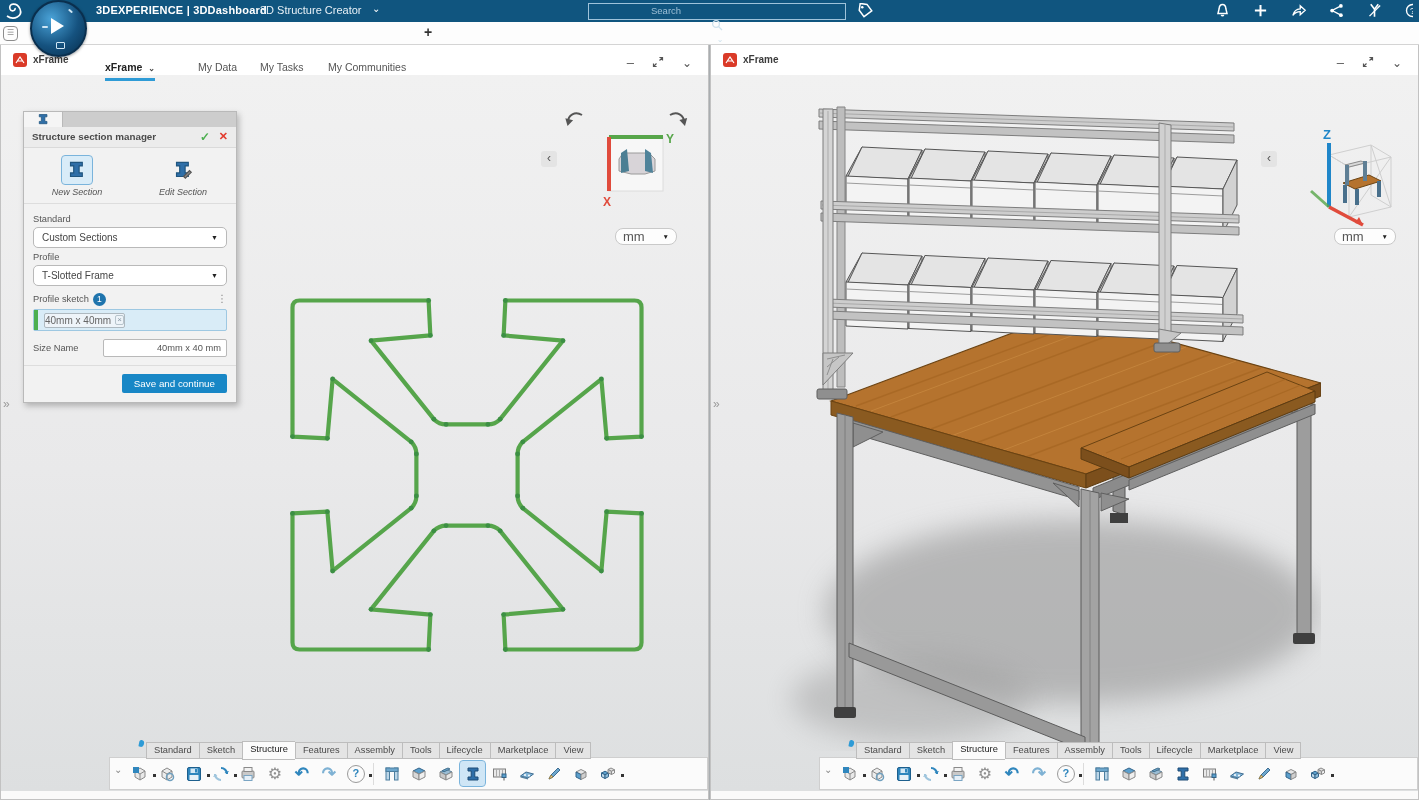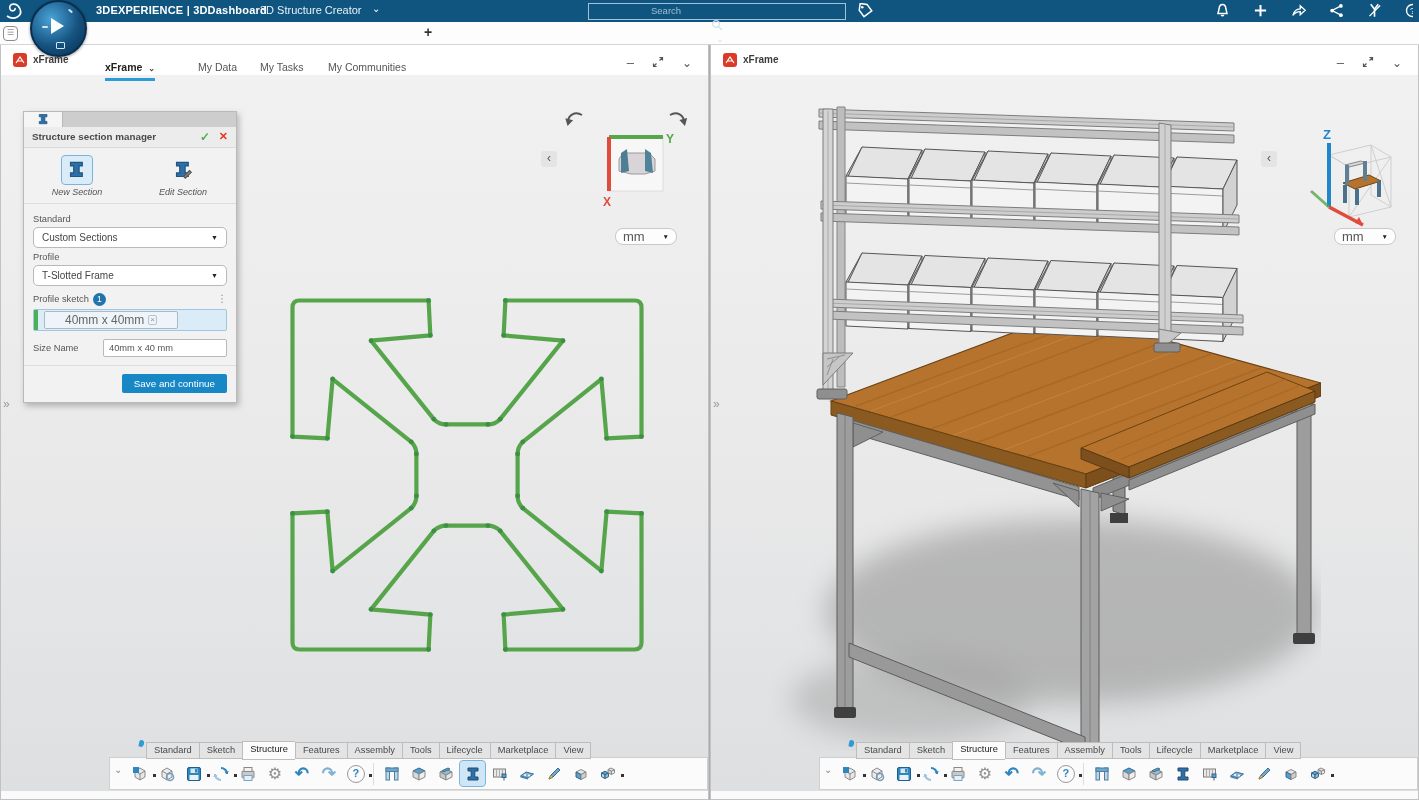--- a/index.html
+++ b/index.html
@@ -97,27 +97,27 @@
   .fsel{height:19px;background:#fff;border:1px solid #b9b9b9;border-radius:5px;display:flex;align-items:center;
         padding:0 8px;justify-content:space-between;color:#444;}
   .fsel::after{content:"▼";font-size:7px;color:#222;}
   .badge{display:inline-block;width:13px;height:13px;background:#1f74ad;color:#fff;border-radius:50%;
          font-size:8.5px;line-height:13px;text-align:center;margin-left:4px;}
   .kebab{float:right;color:#888;font-size:10px;}
   .kebab::after{content:"⋮";}
   .chipfield{height:20px;background:#d9ecf7;border:1px solid #9ec8e2;border-radius:2px;display:flex;
              align-items:center;padding:0 3px;position:relative;}
   .chipfield .gbar{position:absolute;left:0;top:0;width:4px;height:100%;background:#4caf50;}
-  .chip{margin-left:7px;background:#eef4f9;border:1px solid #aeb9c0;border-radius:2px;font-size:12px;
-        color:#666;padding:1px 20px;display:flex;align-items:center;gap:4px;}
+  .chip{margin-left:7px;background:#eef4f9;border:1px solid #aeb9c0;border-radius:2px;font-size:10px;
+        color:#666;padding:1px 0;display:flex;align-items:center;gap:4px;}
   .chipx{color:#8a9aa6;border:1px solid #b7c4cc;border-radius:2px;font-size:8px;line-height:8px;padding:0 1px;}
   .chipx::after{content:"×";}
   .sizerow{display:flex;align-items:center;justify-content:space-between;margin-top:8px;}
   .sizerow input{width:112px;height:16px;border:1px solid #b9b9b9;border-radius:2px;font-size:9.3px;color:#555;
-        padding:0 5px;font-family:"Liberation Sans",sans-serif;outline:none;}
+        padding:0 5px;font-family:"Liberation Sans",sans-serif;outline:none;text-align:right;}
   .dlgfoot{padding:8px 9px 9px 9px;border-top:1px solid #ddd;display:flex;justify-content:flex-end;}
   .savebtn{background:#1887c6;color:#fff;font-size:9.8px;padding:4px 12px;border-radius:2px;border:none;
         font-family:"Liberation Sans",sans-serif;}
   
   .vchev{position:absolute;width:16px;height:16px;background:#e4e4e4;border-radius:3px;color:#555;
          font-size:12px;line-height:14px;text-align:center;}
   .vchev::after{content:"‹";}
   .unitdd{position:absolute;width:46px;height:15px;background:#fdfdfd;border:1px solid #c9c9c9;border-radius:8px;
           display:flex;align-items:center;justify-content:space-between;padding:0 7px;font-size:13px;color:#555;}
   .unitdd::after{content:"▼";font-size:6.5px;color:#222;}

